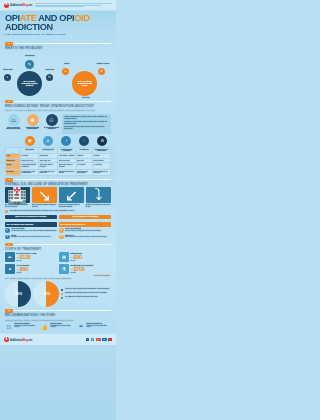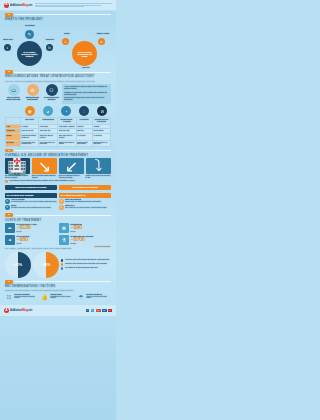--- a/index.html
+++ b/index.html
@@ -242,20 +242,25 @@
       <span class="logo-badge">A</span>
       <span class="logo-txt"><span>Addiction</span><em>Blog</em><span>.net</span></span>
     </div>
     <div class="topbar-lines">
       <i></i>
         <i></i>
         <i></i>
     </div>
   </div>
 
+  <div class="titleblock">
+    <div class="title"><span>OPI</span><span class="o">ATE</span><span> AND OPI</span><span class="o">OID</span></div>
+    <div class="title2">ADDICTION</div>
+    <div class="title-sub">THE UNDERUTILIZATION OF MEDICATIONS</div>
+  </div>
 
   <div class="ruleline">
     <span class="tagpill">01</span>
     <span class="ln"></span>
   </div>
   <div class="h-sec blur">WHAT'S THE PROBLEM?</div>
 
   <div class="diagram">
 
     <div class="hub blue blur-w">WHAT WORKS Medication-assisted treatment</div>

